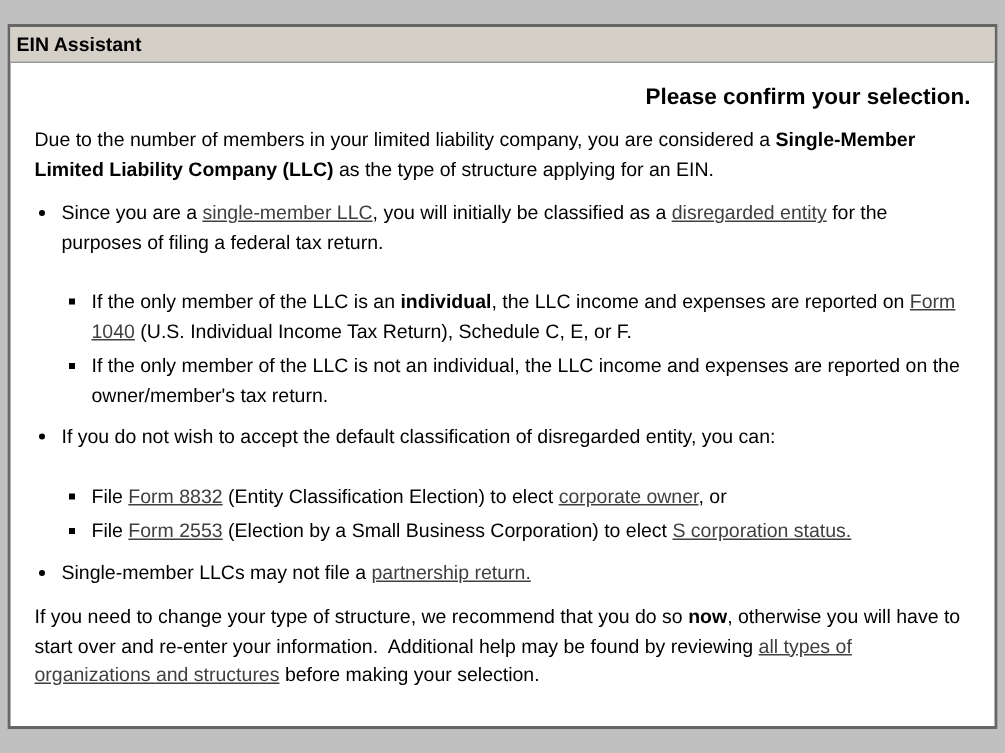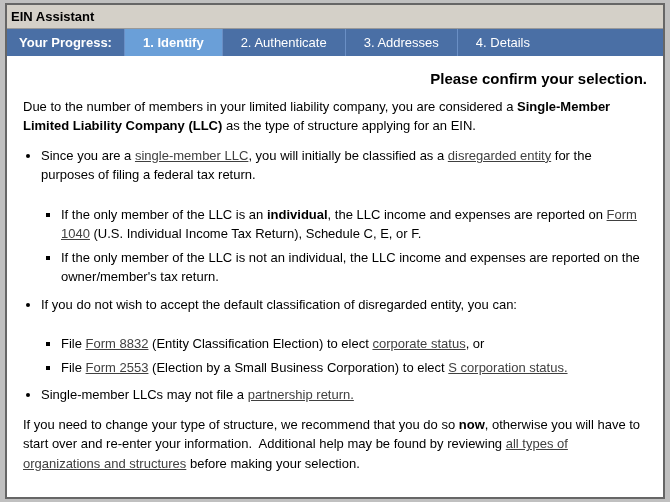--- a/index.html
+++ b/index.html
@@ -120,44 +120,37 @@
       font-weight: normal;
     }
   </style>
 </head>
 <body>
 
 <div class="window">
   <div class="title-bar">
     <span>EIN Assistant</span>
   </div>
-  <div class="progress-bar">
-    <div class="progress-label">Your Progress:</div>
-    <div class="progress-step active">1. Identify</div>
-    <div class="progress-step">2. Authenticate</div>
-    <div class="progress-step">3. Addresses</div>
-    <div class="progress-step">4. Details</div>
-  </div>
   <div class="content">
     <div class="main-heading">Please confirm your selection.</div>
     <p class="intro-text">
       Due to the number of members in your limited liability company, you are considered a <strong>Single-Member Limited Liability Company (LLC)</strong> as the type of structure applying for an EIN.
     </p>
     <ul class="main-list">
       <li>
         Since you are a <a href="#">single-member LLC</a>, you will initially be classified as a <a href="#">disregarded entity</a> for the purposes of filing a federal tax return.
         <ul class="sub-list">
           <li>If the only member of the LLC is an <strong>individual</strong>, the LLC income and expenses are reported on <a href="#">Form 1040</a> (U.S. Individual Income Tax Return), Schedule C, E, or F.</li>
           <li>If the only member of the LLC is not an individual, the LLC income and expenses are reported on the owner/member's tax return.</li>
         </ul>
       </li>
       <li>
         If you do not wish to accept the default classification of disregarded entity, you can:
         <ul class="sub-list">
-          <li>File <a href="#">Form 8832</a> (Entity Classification Election) to elect <a href="#">corporate status</a>, or</li>
+          <li>File <a href="#">Form 8832</a> (Entity Classification Election) to elect <a href="#">corporate owner</a>, or</li>
           <li>File <a href="#">Form 2553</a> (Election by a Small Business Corporation) to elect <a href="#">S corporation status.</a></li>
         </ul>
       </li>
       <li>Single-member LLCs may not file a <a href="#">partnership return.</a></li>
     </ul>
     <p class="closing-text">
       If you need to change your type of structure, we recommend that you do so <strong>now</strong>, otherwise you will have to start over and re-enter your information.&nbsp; Additional help may be found by reviewing <a href="#">all types of organizations and structures</a> before making your selection.
     </p>
   </div>
 </div>

